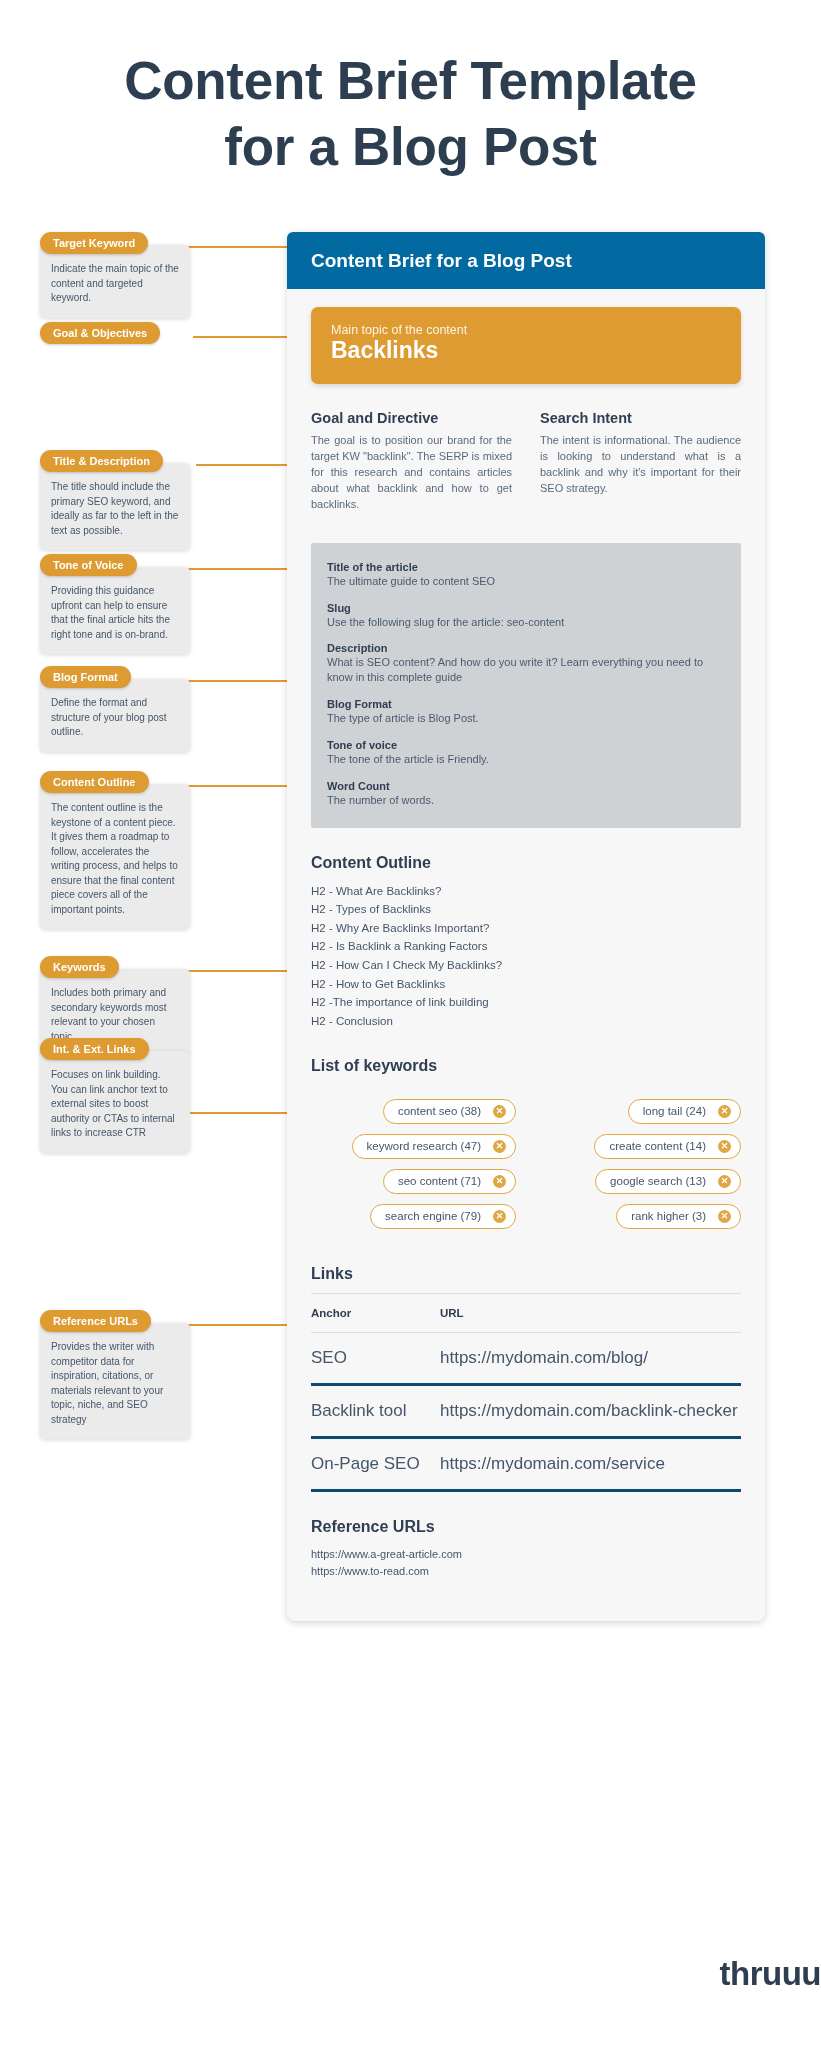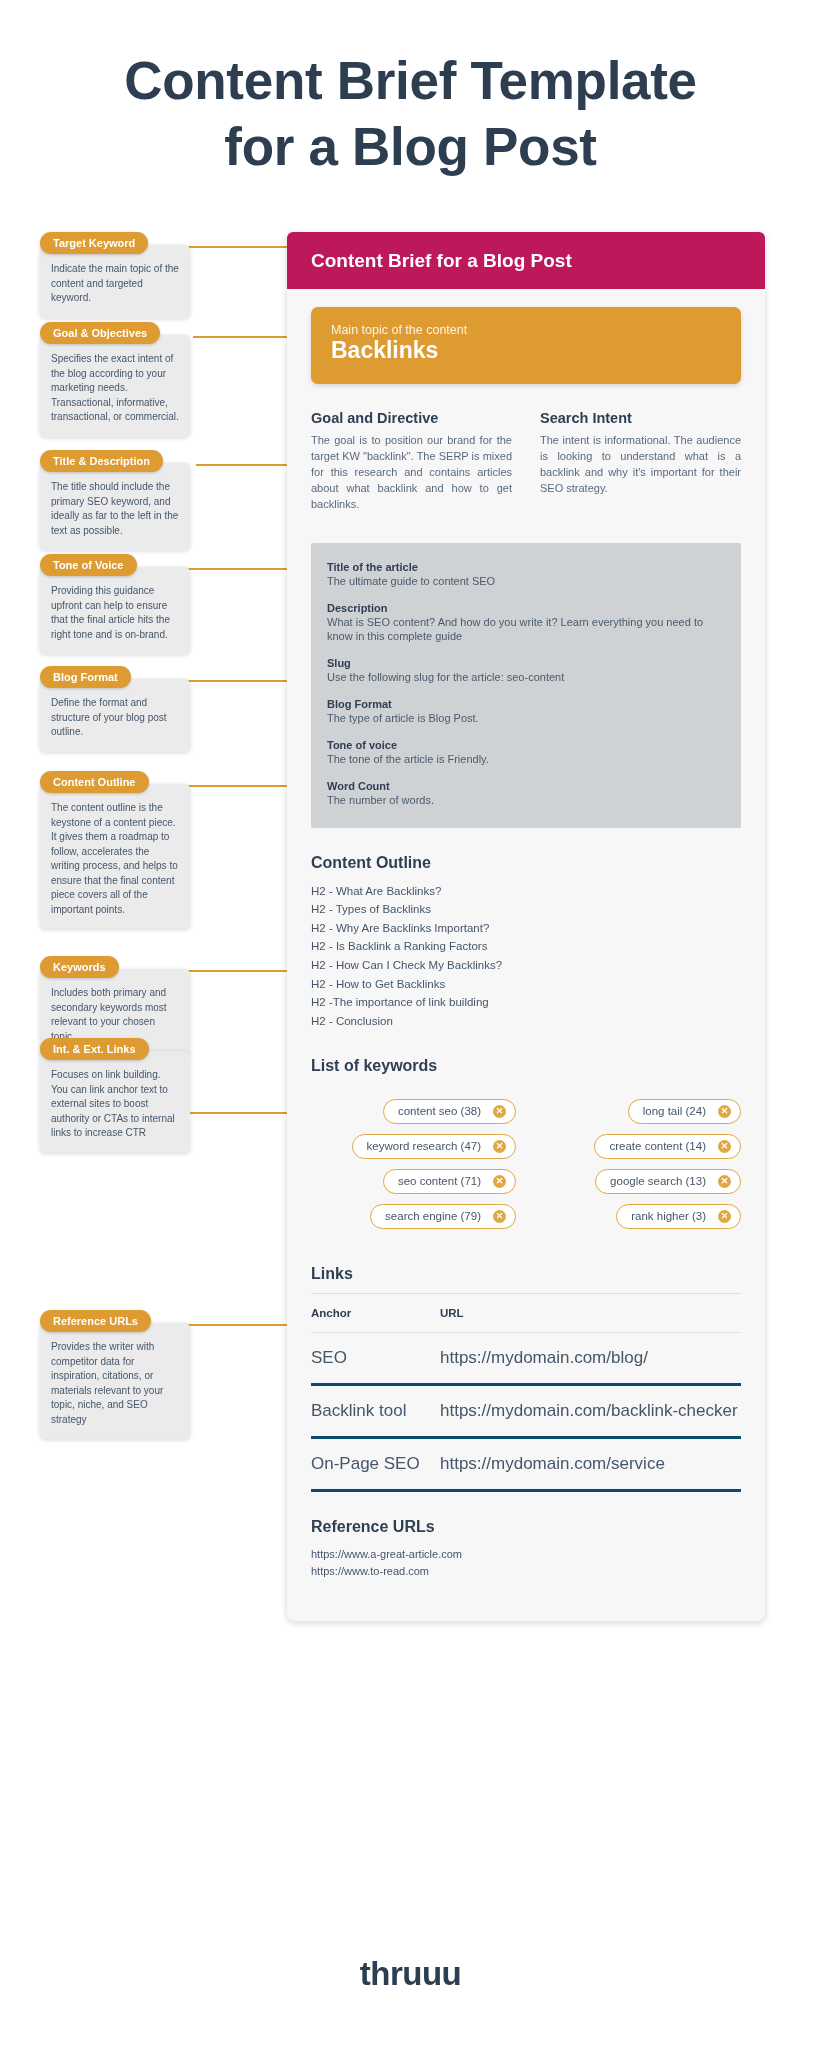--- a/index.html
+++ b/index.html
@@ -40,21 +40,21 @@
     position: absolute;
     left: 287px;
     top: 232px;
     width: 478px;
     background: #f7f7f7;
     border-radius: 6px 6px 8px 8px;
     box-shadow: 0 2px 7px rgba(0,0,0,0.17);
     padding-bottom: 40px;
   }
   .brief-header {
-    background: #be185d;
+    background: #0369a1;
     color: #ffffff;
     font-size: 19px;
     font-weight: bold;
     padding: 18px 24px 17px 24px;
     border-radius: 6px 6px 0 0;
   }
   .brief-body { padding: 18px 24px 0 24px; }
 
   
   .keyword-block {
@@ -235,42 +235,42 @@
     background: #dd9b32;
     z-index: 0;
   }
 
   
   .brand {
     position: absolute;
     left: 0;
     top: 1955px;
     width: 821px;
-    text-align: center;
+    text-align: right;
     font-size: 33px;
     font-weight: bold;
     color: #2c3e50;
     letter-spacing: -0.5px;
   }
 </style>
 </head>
 <body>
 
 <div class="page">
 
   <div class="page-title">
     <span class="t-line">Content Brief Template</span>
     <span class="t-line">for a Blog Post</span>
   </div>
 
   <div id="anno-host">
       <div class="connector" style="top: 246px; left: 186px; width: 101px;"></div>
       <div class="anno" style="top: 232px;"><div class="anno-tab">Target Keyword</div><div class="anno-body">Indicate the main topic of the content and targeted keyword.</div></div>
       <div class="connector" style="top: 336px; left: 193px; width: 94px;"></div>
-      <div class="anno" style="top: 322px;"><div class="anno-tab">Goal &amp; Objectives</div><div class="anno-body">Specifies the exact intent of the blog according to your marketing needs. Transactional, informative, transactional, or commercial.</div></div>
+      <div class="anno" style="top: 322px;"><div class="anno-tab">Goal &amp; Objectives</div></div>
       <div class="connector" style="top: 464px; left: 196px; width: 91px;"></div>
       <div class="anno" style="top: 450px;"><div class="anno-tab">Title &amp; Description</div><div class="anno-body">The title should include the primary SEO keyword, and ideally as far to the left in the text as possible.</div></div>
       <div class="connector" style="top: 568px; left: 180px; width: 107px;"></div>
       <div class="anno" style="top: 554px;"><div class="anno-tab">Tone of Voice</div><div class="anno-body">Providing this guidance upfront can help to ensure that the final article hits the right tone and is on-brand.</div></div>
       <div class="connector" style="top: 680px; left: 172px; width: 115px;"></div>
       <div class="anno" style="top: 666px;"><div class="anno-tab">Blog Format</div><div class="anno-body">Define the format and structure of your blog post outline.</div></div>
       <div class="connector" style="top: 785px; left: 188px; width: 99px;"></div>
       <div class="anno" style="top: 771px;"><div class="anno-tab">Content Outline</div><div class="anno-body">The content outline is the keystone of a content piece. It gives them a roadmap to follow, accelerates the writing process, and helps to ensure that the final content piece covers all of the important points.</div></div>
       <div class="connector" style="top: 970px; left: 163px; width: 124px;"></div>
       <div class="anno" style="top: 956px;"><div class="anno-tab">Keywords</div><div class="anno-body">Includes both primary and secondary keywords most relevant to your chosen topic.</div></div>
@@ -301,26 +301,26 @@
           <div class="sec-p">The intent is informational. The audience is looking to understand what is a backlink and why it's important for their SEO strategy.</div>
         </div>
       </div>
 
       <div class="meta-box" id="meta-host">
           <div class="meta-row">
             <div class="meta-label">Title of the article</div>
             <div class="meta-value">The ultimate guide to content SEO</div>
           </div>
           <div class="meta-row">
+            <div class="meta-label">Slug</div>
+            <div class="meta-value">Use the following slug for the article: seo-content</div>
+          </div>
+          <div class="meta-row">
             <div class="meta-label">Description</div>
             <div class="meta-value">What is SEO content? And how do you write it? Learn everything you need to know in this complete guide</div>
-          </div>
-          <div class="meta-row">
-            <div class="meta-label">Slug</div>
-            <div class="meta-value">Use the following slug for the article: seo-content</div>
           </div>
           <div class="meta-row">
             <div class="meta-label">Blog Format</div>
             <div class="meta-value">The type of article is Blog Post.</div>
           </div>
           <div class="meta-row">
             <div class="meta-label">Tone of voice</div>
             <div class="meta-value">The tone of the article is Friendly.</div>
           </div>
           <div class="meta-row">

